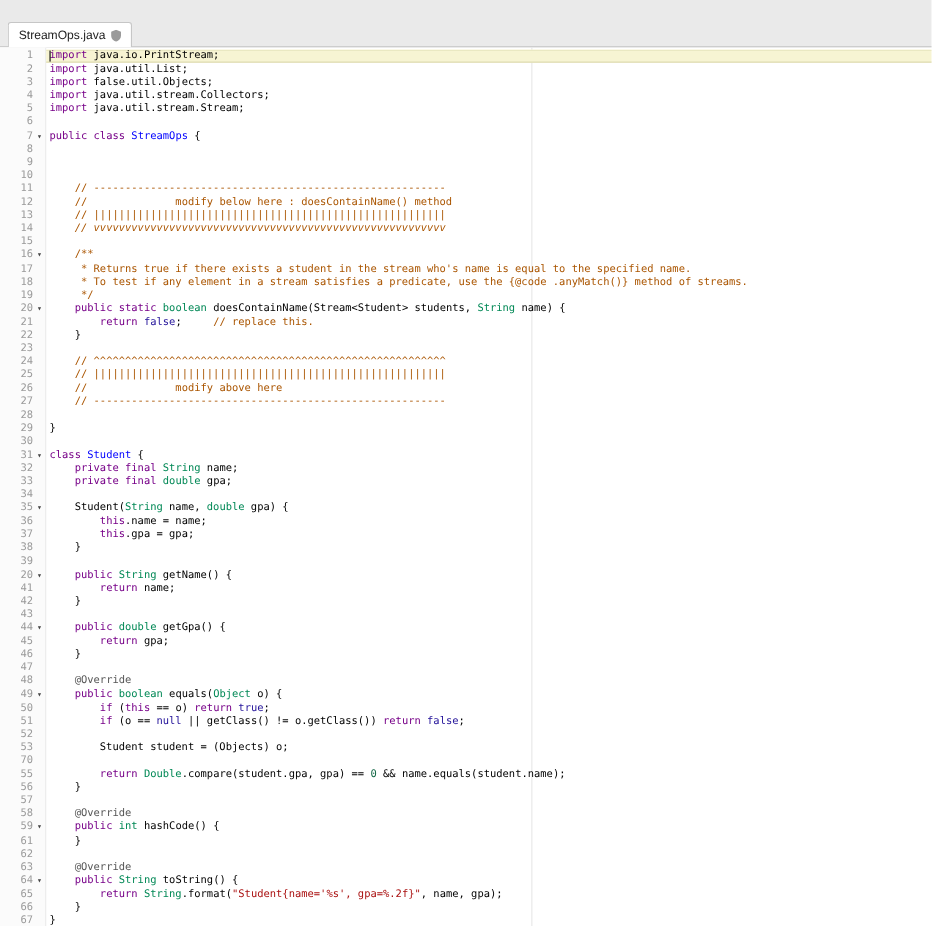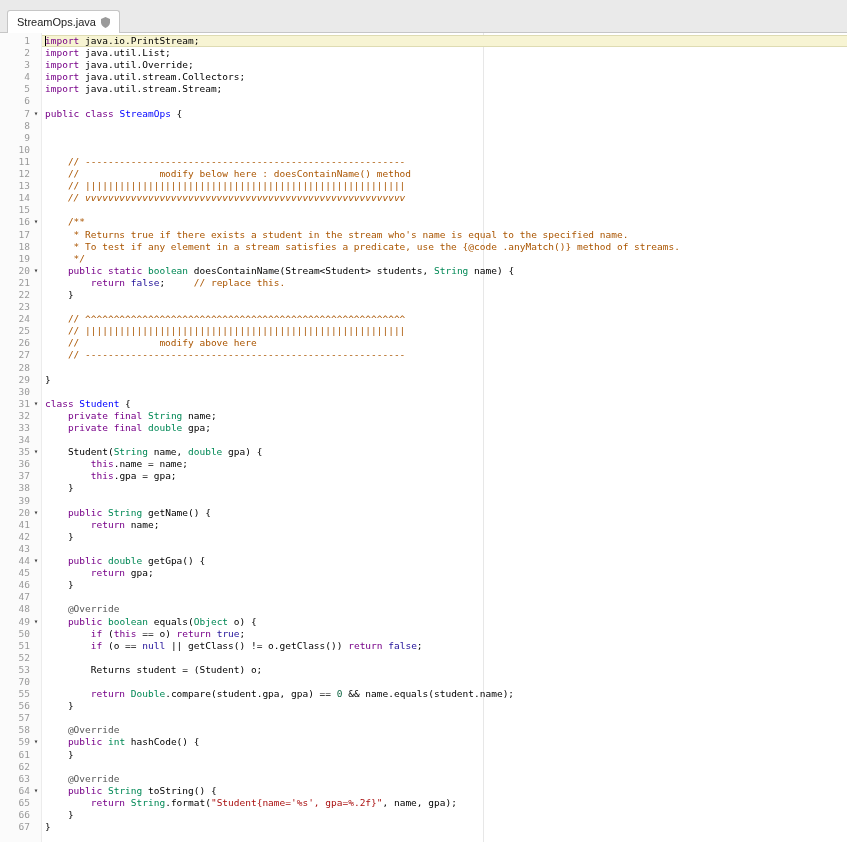--- a/index.html
+++ b/index.html
@@ -5,21 +5,21 @@
   * { box-sizing: border-box; }
   html, body { margin: 0; padding: 0; }
   body {
     width: 847px; height: 842px;
     background: #ffffff;
     overflow: hidden;
     font-family: "Liberation Sans", sans-serif;
   }
   
   .tabbar {
-    height: 33px;
+    height: 43px;
     background: #eaeaea;
     border-bottom: 1px solid #c6c6c6;
     display: flex;
     align-items: flex-end;
     padding-left: 7px;
     position: relative;
   }
   .tab {
     position: relative;
     display: flex;
@@ -107,21 +107,21 @@
     </span>
   </div>
 </div>
 
 <div class="editor">
   <div class="gutter-bg"></div>
   <div class="print-margin" style="left: 483px;"></div>
   <div class="rows">
       <div class="row active"><div class="gutter-cell"><span class="lnum">1</span><span class="fold"></span></div><div class="code-cell"><span style="color: rgb(119, 0, 136);">import</span><span style="color: rgb(0, 0, 0);"> java.io.PrintStream;</span><span class="cursor"></span></div></div>
       <div class="row"><div class="gutter-cell"><span class="lnum">2</span><span class="fold"></span></div><div class="code-cell"><span style="color: rgb(119, 0, 136);">import</span><span style="color: rgb(0, 0, 0);"> java.util.List;</span></div></div>
-      <div class="row"><div class="gutter-cell"><span class="lnum">3</span><span class="fold"></span></div><div class="code-cell"><span style="color: rgb(119, 0, 136);">import</span><span style="color: rgb(0, 0, 0);"> java.util.Override;</span></div></div>
+      <div class="row"><div class="gutter-cell"><span class="lnum">3</span><span class="fold"></span></div><div class="code-cell"><span style="color: rgb(119, 0, 136);">import</span><span style="color: rgb(0, 0, 0);"> false.util.Objects;</span></div></div>
       <div class="row"><div class="gutter-cell"><span class="lnum">4</span><span class="fold"></span></div><div class="code-cell"><span style="color: rgb(119, 0, 136);">import</span><span style="color: rgb(0, 0, 0);"> java.util.stream.Collectors;</span></div></div>
       <div class="row"><div class="gutter-cell"><span class="lnum">5</span><span class="fold"></span></div><div class="code-cell"><span style="color: rgb(119, 0, 136);">import</span><span style="color: rgb(0, 0, 0);"> java.util.stream.Stream;</span></div></div>
       <div class="row"><div class="gutter-cell"><span class="lnum">6</span><span class="fold"></span></div><div class="code-cell"></div></div>
       <div class="row"><div class="gutter-cell"><span class="lnum">7</span><span class="fold">▾</span></div><div class="code-cell"><span style="color: rgb(119, 0, 136);">public</span><span style="color: rgb(0, 0, 0);"> </span><span style="color: rgb(119, 0, 136);">class</span><span style="color: rgb(0, 0, 0);"> </span><span style="color: rgb(0, 0, 255);">StreamOps</span><span style="color: rgb(0, 0, 0);"> {</span></div></div>
       <div class="row"><div class="gutter-cell"><span class="lnum">8</span><span class="fold"></span></div><div class="code-cell"></div></div>
       <div class="row"><div class="gutter-cell"><span class="lnum">9</span><span class="fold"></span></div><div class="code-cell"></div></div>
       <div class="row"><div class="gutter-cell"><span class="lnum">10</span><span class="fold"></span></div><div class="code-cell"></div></div>
       <div class="row"><div class="gutter-cell"><span class="lnum">11</span><span class="fold"></span></div><div class="code-cell"><span style="color: rgb(0, 0, 0);">    </span><span style="color: rgb(170, 85, 0);">// --------------------------------------------------------</span></div></div>
       <div class="row"><div class="gutter-cell"><span class="lnum">12</span><span class="fold"></span></div><div class="code-cell"><span style="color: rgb(0, 0, 0);">    </span><span style="color: rgb(170, 85, 0);">//              modify below here : doesContainName() method</span></div></div>
       <div class="row"><div class="gutter-cell"><span class="lnum">13</span><span class="fold"></span></div><div class="code-cell"><span style="color: rgb(0, 0, 0);">    </span><span style="color: rgb(170, 85, 0);">// ||||||||||||||||||||||||||||||||||||||||||||||||||||||||</span></div></div>
@@ -157,21 +157,21 @@
       <div class="row"><div class="gutter-cell"><span class="lnum">43</span><span class="fold"></span></div><div class="code-cell"></div></div>
       <div class="row"><div class="gutter-cell"><span class="lnum">44</span><span class="fold">▾</span></div><div class="code-cell"><span style="color: rgb(0, 0, 0);">    </span><span style="color: rgb(119, 0, 136);">public</span><span style="color: rgb(0, 0, 0);"> </span><span style="color: rgb(0, 136, 85);">double</span><span style="color: rgb(0, 0, 0);"> getGpa() {</span></div></div>
       <div class="row"><div class="gutter-cell"><span class="lnum">45</span><span class="fold"></span></div><div class="code-cell"><span style="color: rgb(0, 0, 0);">        </span><span style="color: rgb(119, 0, 136);">return</span><span style="color: rgb(0, 0, 0);"> gpa;</span></div></div>
       <div class="row"><div class="gutter-cell"><span class="lnum">46</span><span class="fold"></span></div><div class="code-cell"><span style="color: rgb(0, 0, 0);">    }</span></div></div>
       <div class="row"><div class="gutter-cell"><span class="lnum">47</span><span class="fold"></span></div><div class="code-cell"></div></div>
       <div class="row"><div class="gutter-cell"><span class="lnum">48</span><span class="fold"></span></div><div class="code-cell"><span style="color: rgb(0, 0, 0);">    </span><span style="color: rgb(85, 85, 85);">@Override</span></div></div>
       <div class="row"><div class="gutter-cell"><span class="lnum">49</span><span class="fold">▾</span></div><div class="code-cell"><span style="color: rgb(0, 0, 0);">    </span><span style="color: rgb(119, 0, 136);">public</span><span style="color: rgb(0, 0, 0);"> </span><span style="color: rgb(0, 136, 85);">boolean</span><span style="color: rgb(0, 0, 0);"> equals(</span><span style="color: rgb(0, 136, 85);">Object</span><span style="color: rgb(0, 0, 0);"> o) {</span></div></div>
       <div class="row"><div class="gutter-cell"><span class="lnum">50</span><span class="fold"></span></div><div class="code-cell"><span style="color: rgb(0, 0, 0);">        </span><span style="color: rgb(119, 0, 136);">if</span><span style="color: rgb(0, 0, 0);"> (</span><span style="color: rgb(119, 0, 136);">this</span><span style="color: rgb(0, 0, 0);"> == o) </span><span style="color: rgb(119, 0, 136);">return</span><span style="color: rgb(0, 0, 0);"> </span><span style="color: rgb(34, 17, 153);">true</span><span style="color: rgb(0, 0, 0);">;</span></div></div>
       <div class="row"><div class="gutter-cell"><span class="lnum">51</span><span class="fold"></span></div><div class="code-cell"><span style="color: rgb(0, 0, 0);">        </span><span style="color: rgb(119, 0, 136);">if</span><span style="color: rgb(0, 0, 0);"> (o == </span><span style="color: rgb(34, 17, 153);">null</span><span style="color: rgb(0, 0, 0);"> || getClass() != o.getClass()) </span><span style="color: rgb(119, 0, 136);">return</span><span style="color: rgb(0, 0, 0);"> </span><span style="color: rgb(34, 17, 153);">false</span><span style="color: rgb(0, 0, 0);">;</span></div></div>
       <div class="row"><div class="gutter-cell"><span class="lnum">52</span><span class="fold"></span></div><div class="code-cell"></div></div>
-      <div class="row"><div class="gutter-cell"><span class="lnum">53</span><span class="fold"></span></div><div class="code-cell"><span style="color: rgb(0, 0, 0);">        Returns student = (Student) o;</span></div></div>
+      <div class="row"><div class="gutter-cell"><span class="lnum">53</span><span class="fold"></span></div><div class="code-cell"><span style="color: rgb(0, 0, 0);">        Student student = (Objects) o;</span></div></div>
       <div class="row"><div class="gutter-cell"><span class="lnum">70</span><span class="fold"></span></div><div class="code-cell"></div></div>
       <div class="row"><div class="gutter-cell"><span class="lnum">55</span><span class="fold"></span></div><div class="code-cell"><span style="color: rgb(0, 0, 0);">        </span><span style="color: rgb(119, 0, 136);">return</span><span style="color: rgb(0, 0, 0);"> </span><span style="color: rgb(0, 136, 85);">Double</span><span style="color: rgb(0, 0, 0);">.compare(student.gpa, gpa) == </span><span style="color: rgb(17, 102, 68);">0</span><span style="color: rgb(0, 0, 0);"> &amp;&amp; name.equals(student.name);</span></div></div>
       <div class="row"><div class="gutter-cell"><span class="lnum">56</span><span class="fold"></span></div><div class="code-cell"><span style="color: rgb(0, 0, 0);">    }</span></div></div>
       <div class="row"><div class="gutter-cell"><span class="lnum">57</span><span class="fold"></span></div><div class="code-cell"></div></div>
       <div class="row"><div class="gutter-cell"><span class="lnum">58</span><span class="fold"></span></div><div class="code-cell"><span style="color: rgb(0, 0, 0);">    </span><span style="color: rgb(85, 85, 85);">@Override</span></div></div>
       <div class="row"><div class="gutter-cell"><span class="lnum">59</span><span class="fold">▾</span></div><div class="code-cell"><span style="color: rgb(0, 0, 0);">    </span><span style="color: rgb(119, 0, 136);">public</span><span style="color: rgb(0, 0, 0);"> </span><span style="color: rgb(0, 136, 85);">int</span><span style="color: rgb(0, 0, 0);"> hashCode() {</span></div></div>
       <div class="row"><div class="gutter-cell"><span class="lnum">61</span><span class="fold"></span></div><div class="code-cell"><span style="color: rgb(0, 0, 0);">    }</span></div></div>
       <div class="row"><div class="gutter-cell"><span class="lnum">62</span><span class="fold"></span></div><div class="code-cell"></div></div>
       <div class="row"><div class="gutter-cell"><span class="lnum">63</span><span class="fold"></span></div><div class="code-cell"><span style="color: rgb(0, 0, 0);">    </span><span style="color: rgb(85, 85, 85);">@Override</span></div></div>
       <div class="row"><div class="gutter-cell"><span class="lnum">64</span><span class="fold">▾</span></div><div class="code-cell"><span style="color: rgb(0, 0, 0);">    </span><span style="color: rgb(119, 0, 136);">public</span><span style="color: rgb(0, 0, 0);"> </span><span style="color: rgb(0, 136, 85);">String</span><span style="color: rgb(0, 0, 0);"> toString() {</span></div></div>

